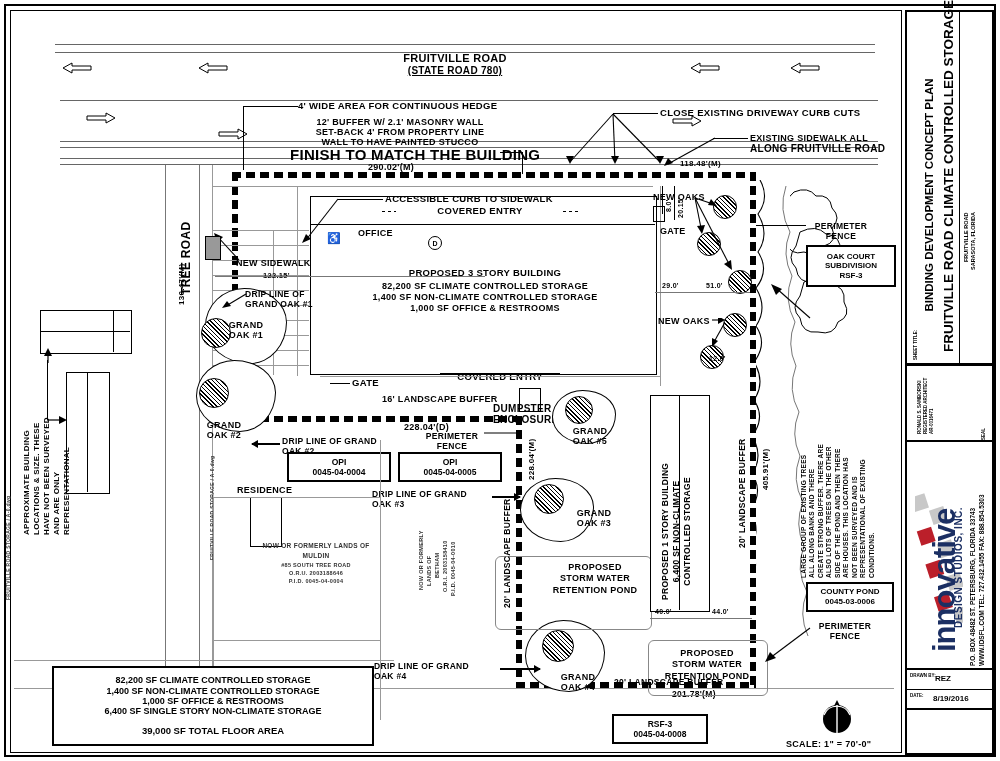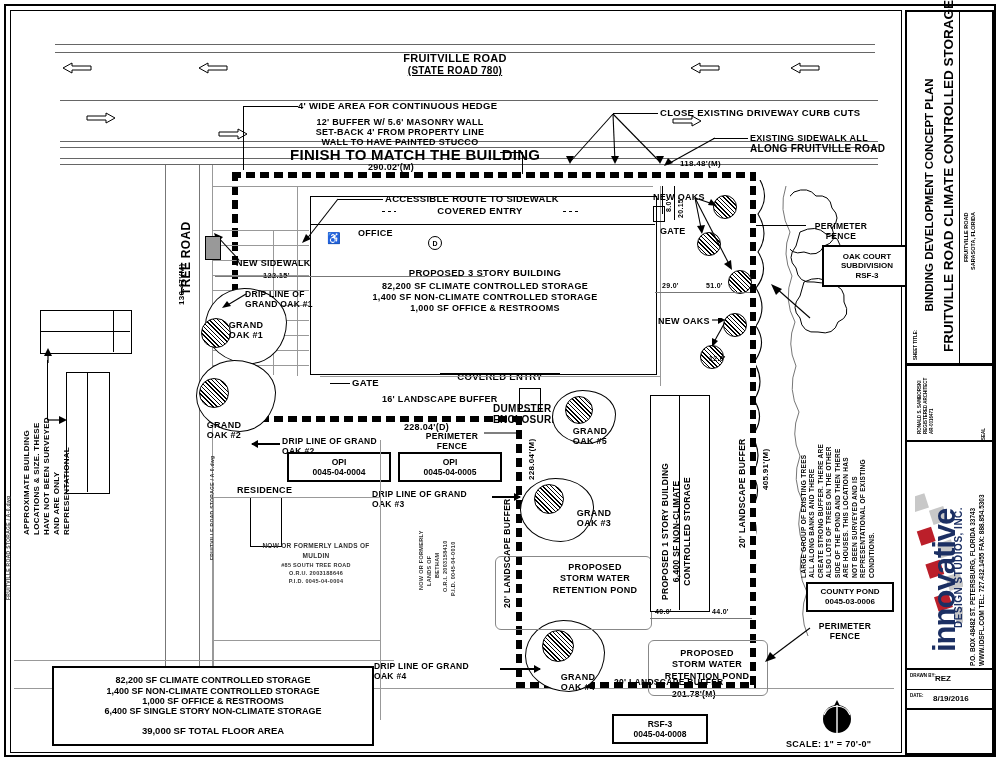--- a/index.html
+++ b/index.html
@@ -120,21 +120,21 @@
   <div class="ha" style="left:672px;top:115px;">
     <svg width="30" height="12" viewBox="0 0 30 12">
         <polygon points="1,4 20,4 20,1 29,6 20,11 20,8 1,8" fill="#fff" stroke="#000" stroke-width="1"></polygon>
       </svg>
   </div>
 
   <div class="txt" style="left:298px;top:101px;font-size:9.5px;text-align:center;">4' WIDE AREA FOR CONTINUOUS HEDGE</div>
   <div class="leader" style="left:243px;top:106px;width:55px;"></div>
   <div class="leader-v" style="left:243px;top:106px;height:64px;"></div>
 
-  <div class="txt ctr" style="left:290px;top:117px;width:220px;font-size:9px;">12' BUFFER W/ 5.6' MASONRY WALL</div>
+  <div class="txt ctr" style="left:290px;top:117px;width:220px;font-size:9px;">12' BUFFER W/ 2.1' MASONRY WALL</div>
   <div class="txt ctr" style="left:290px;top:127px;width:220px;font-size:9px;">SET-BACK 4' FROM PROPERTY LINE</div>
   <div class="txt ctr" style="left:290px;top:137px;width:220px;font-size:9px;">WALL TO HAVE PAINTED STUCCO</div>
   <div class="txt ctr" style="left:290px;top:147px;width:220px;font-size:15px;">FINISH TO MATCH THE BUILDING</div>
   <div class="leader" style="left:500px;top:152px;width:22px;"></div>
   <div class="leader-v" style="left:522px;top:152px;height:22px;"></div>
 
   <div class="txt" style="left:660px;top:108px;font-size:9.5px;">CLOSE EXISTING DRIVEWAY CURB CUTS</div>
   <div class="leader" style="left:613px;top:113px;width:45px;"></div>
 
   <svg class="abs" style="left:540px;top:112px;" width="150" height="55">
@@ -189,21 +189,21 @@
   <div class="txt ctr" style="left:345px;top:281px;width:280px;font-size:9px;">82,200 SF CLIMATE CONTROLLED STORAGE</div>
   <div class="txt ctr" style="left:340px;top:292px;width:290px;font-size:9px;">1,400 SF NON-CLIMATE CONTROLLED STORAGE</div>
   <div class="txt ctr" style="left:345px;top:303px;width:280px;font-size:9px;">1,000 SF OFFICE &amp; RESTROOMS</div>
 
   <div class="txt ctr" style="left:395px;top:206px;width:170px;font-size:9.5px;">COVERED ENTRY</div>
   <div class="leader" style="left:382px;top:211px;width:14px;background:
        repeating-linear-gradient(to right,#000 0 3px,transparent 3px 6px);"></div>
   <div class="leader" style="left:563px;top:211px;width:16px;background:
        repeating-linear-gradient(to right,#000 0 3px,transparent 3px 6px);"></div>
 
-  <div class="txt" style="left:385px;top:194px;font-size:9.5px;">ACCESSIBLE ROUTE TO SIDEWALK</div>
+  <div class="txt" style="left:385px;top:194px;font-size:9.5px;">ACCESSIBLE CURB TO SIDEWALK</div>
   <div class="leader" style="left:338px;top:199px;width:45px;"></div>
   <svg class="abs" style="left:300px;top:196px;" width="42" height="50">
     <line x1="38" y1="3" x2="6" y2="44" stroke="#000" stroke-width="1.1"></line>
     <polygon points="2,47 6,38 11,43" fill="#000"></polygon>
   </svg>
 
   <div class="txt ctr" style="left:420px;top:372px;width:160px;font-size:9.5px;">COVERED ENTRY</div>
   <div class="ln" style="left:440px;top:373px;width:120px;height:1px;background:#000;"></div>
 
   <div class="abs" style="left:213px;top:230px;width:96px;height:145px;">
@@ -418,21 +418,21 @@
     <path d="M10,46 q16,-8 26,2 q16,2 14,18 q8,14 -6,20 q-4,14 -20,10 q-16,2 -18,-14
              q-10,-10 0,-22 z" fill="none" stroke="#000" stroke-width="1"></path>
     <path d="M14,96 q16,-8 26,2 q16,2 14,18 q8,14 -6,20 q-4,14 -20,10 q-16,2 -18,-14
              q-10,-10 0,-22 z" fill="none" stroke="#000" stroke-width="1"></path>
   </svg>
 
   <div class="txt ctr" style="left:808px;top:222px;width:66px;font-size:8.5px;white-space:pre-line;">PERIMETER
 FENCE</div>
   <div class="leader" style="left:756px;top:225px;width:50px;"></div>
 
-  <div class="label-box" style="left:806px;top:245px;width:86px;height:38px;font-size:8px;margin-left:16px;">
+  <div class="label-box" style="left:806px;top:245px;width:86px;height:38px;font-size:8px;">
     <div>OAK COURT</div>
     <div>SUBDIVISION</div>
     <div>RSF-3</div>
   </div>
   <svg class="abs" style="left:768px;top:282px;" width="46" height="40">
     <line x1="42" y1="36" x2="8" y2="6" stroke="#000" stroke-width="1.1"></line>
     <polygon points="3,2 14,7 8,13" fill="#000"></polygon>
   </svg>
 
   <div class="txt r90" style="left:800px;top:578px;font-size:6.5px;white-space:pre-line;line-height:1.3;">LARGE GROUP OF EXISTING TREES

